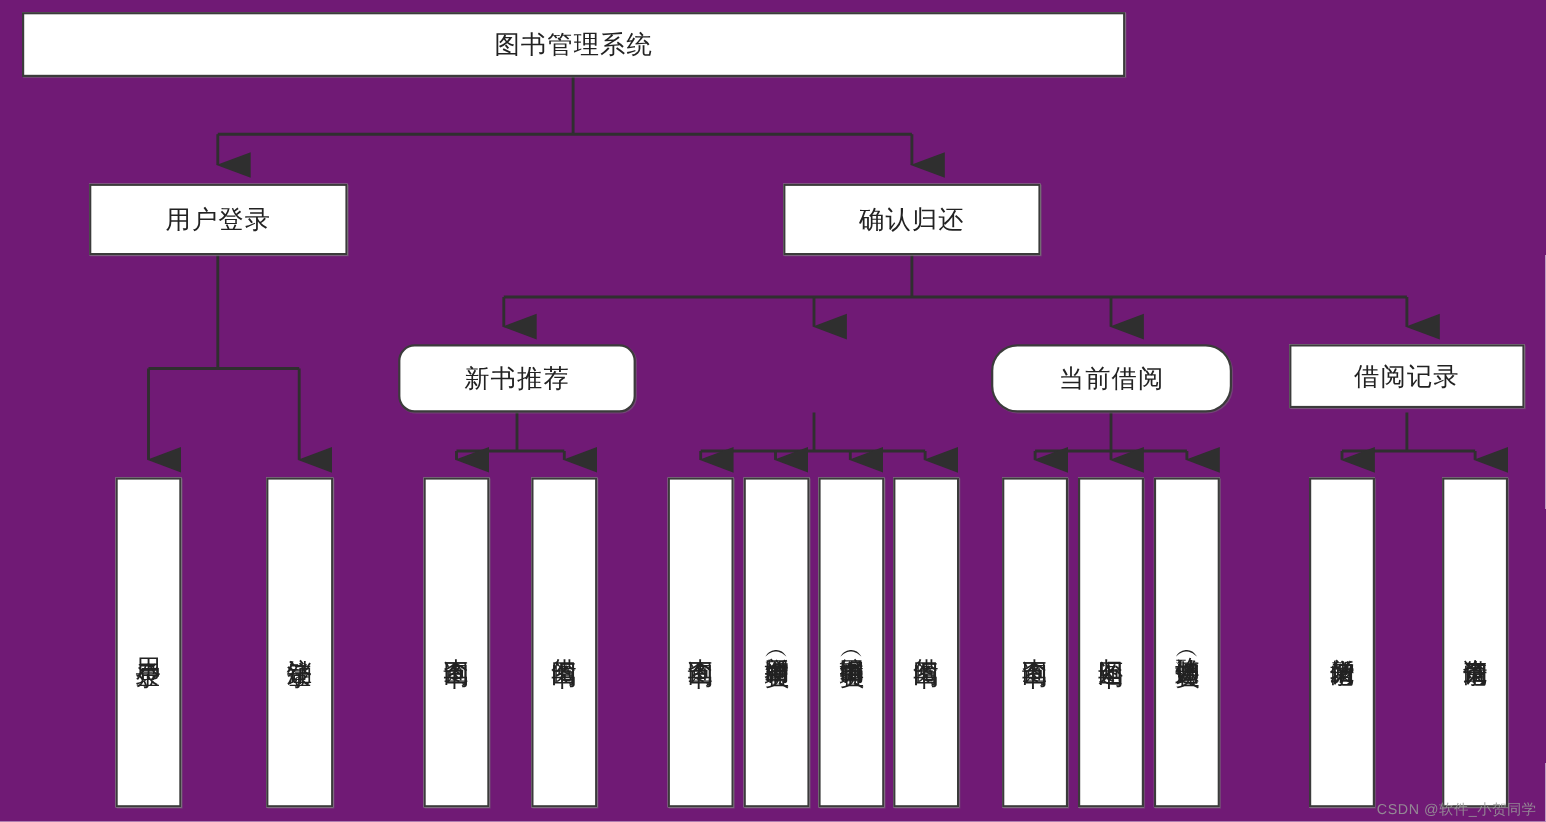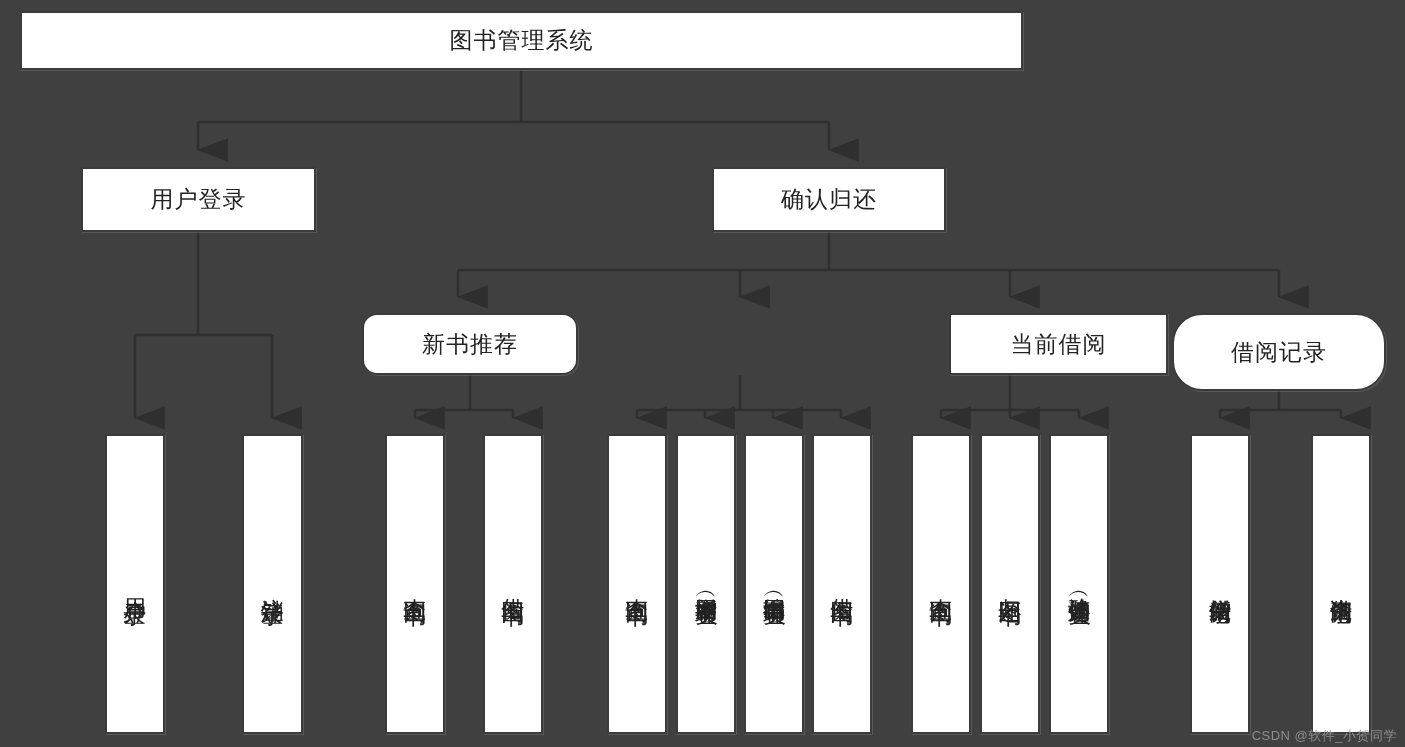--- a/index.html
+++ b/index.html
@@ -1,17 +1,17 @@
 <!DOCTYPE html>
 <html><head>
 <meta charset="utf-8">
 <style>
   html,body{margin:0;padding:0;background:#ffffff;}
   body{font-family:"Liberation Sans","DejaVu Sans",sans-serif;}
-  #stage{position:relative;width:1405px;height:747px;background:#404040;overflow:hidden;}
+  #stage{position:relative;width:1405px;height:747px;background:#701a75;overflow:hidden;}
   #wires{position:absolute;left:0;top:0;width:1405px;height:747px;}
   .node{
     position:absolute;
     box-sizing:border-box;
     border:2px solid #3b3b3b;
     background:#ffffff;
     display:flex;
     align-items:center;
     justify-content:center;
     color:#1a1a1a;
@@ -113,24 +113,24 @@
   <div class="node" style="left:81px;top:167px;width:235px;height:65px;">
     <span class="lbl">用户登录</span>
   </div>
   <div class="node" style="left:712px;top:167px;width:234px;height:65px;">
     <span class="lbl">确认归还</span>
   </div>
 
   <div class="node" style="left:362px;top:313px;width:216px;height:62px;border-radius:15px;">
     <span class="lbl">新书推荐</span>
   </div>
-  <div class="node" style="left:949px;top:313px;width:219px;height:62px;">
+  <div class="node" style="left:901px;top:313px;width:219px;height:62px;border-radius:24px;">
     <span class="lbl">当前借阅</span>
   </div>
-  <div class="node" style="left:1172px;top:313px;width:214px;height:78px;border-radius:30px;">
+  <div class="node" style="left:1172px;top:313px;width:214px;height:58px;">
     <span class="lbl">借阅记录</span>
   </div>
 
   <div class="node leaf" style="left:105px;top:434px;width:60px;height:300px;">
     <span class="lbl">用户登录</span>
   </div>
   <div class="node leaf" style="left:242px;top:434px;width:61px;height:300px;">
     <span class="lbl">注销登录</span>
   </div>
 

